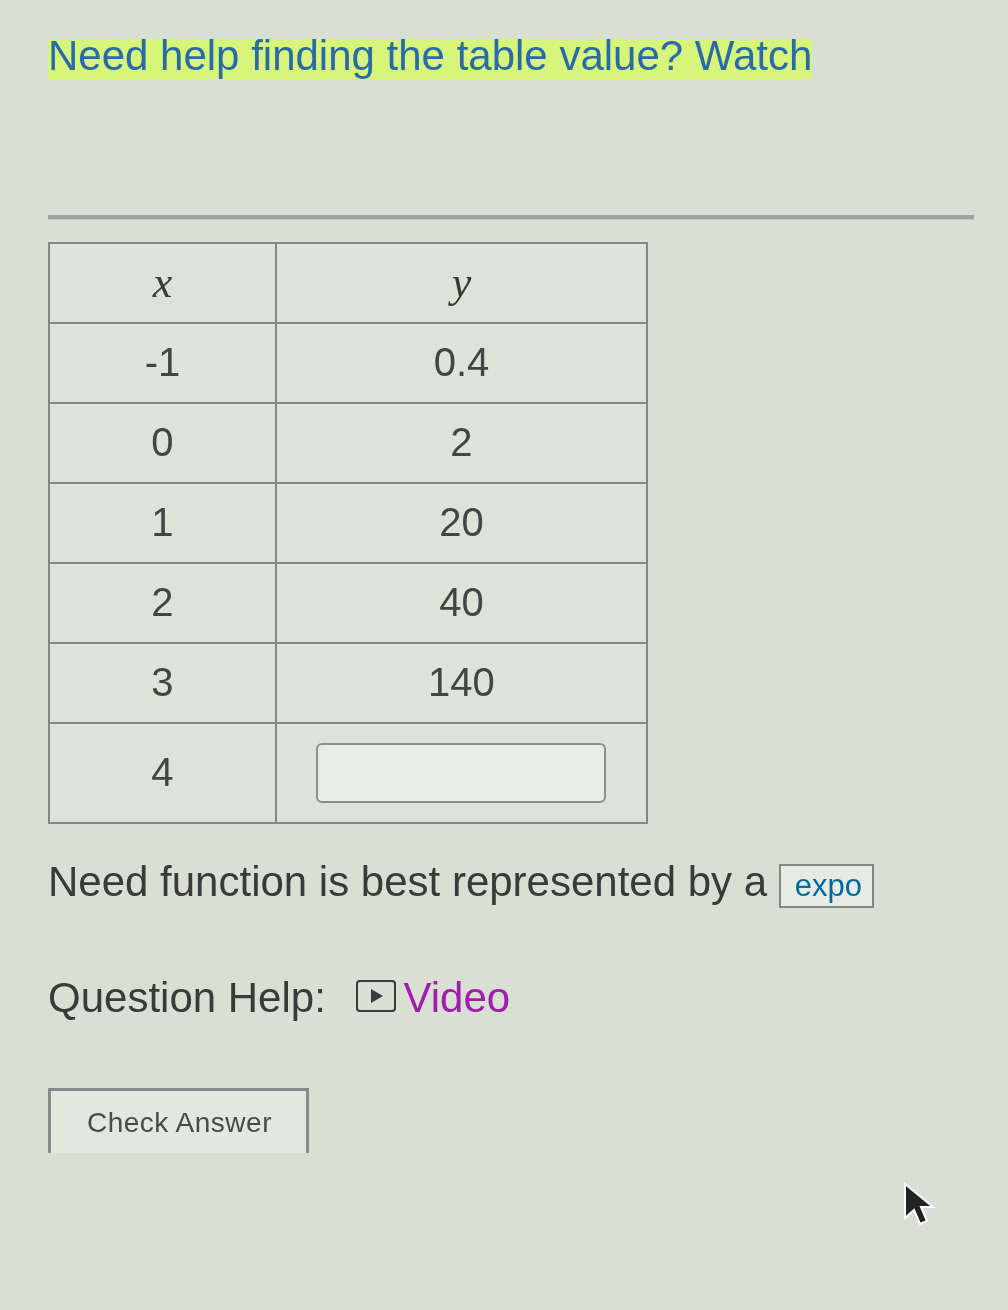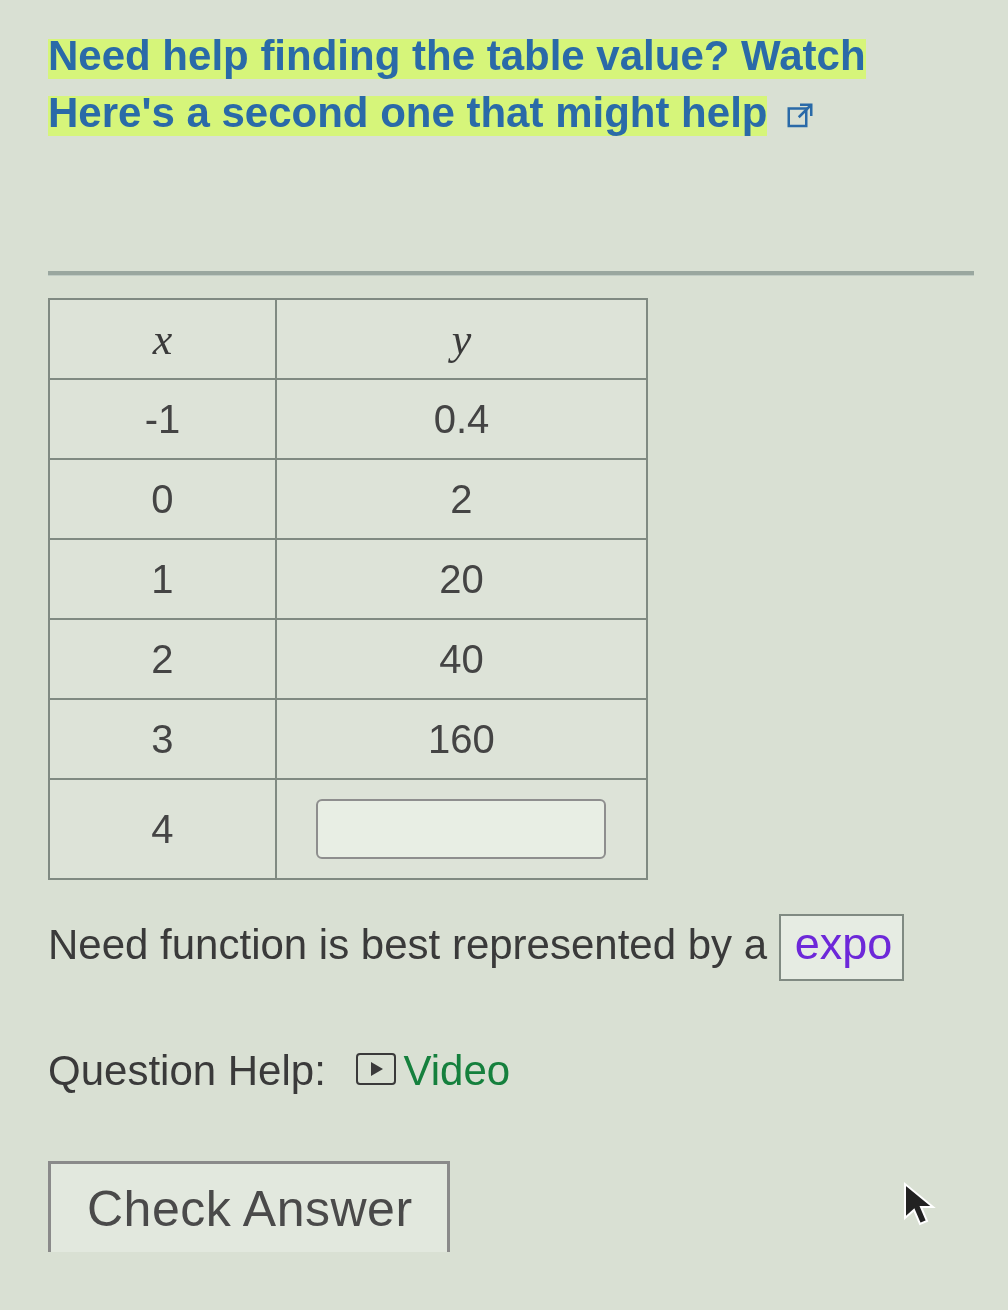--- a/index.html
+++ b/index.html
@@ -12,21 +12,21 @@
     overflow:hidden;
   }
   .page{
     padding:28px 34px 0 48px;
     box-sizing:border-box;
   }
   .link-line{
     font-size:42px;
     line-height:1.35;
     color:#2a6aa8;
-    font-weight:700;
+    font-weight:400;
   }
   .link-line .hl{
     background:linear-gradient(to top,#d6f57a 85%,transparent 85%);
   }
   .ext-icon{
     display:inline-block;
     vertical-align:middle;
     margin-left:6px;
   }
   .ext-icon svg{display:block}
@@ -72,72 +72,62 @@
   .stmt{
     font-size:42px;
     color:#3a3a3a;
     margin-top:34px;
     white-space:nowrap;
   }
   .sel-box{
     display:inline-block;
     border:2px solid #808a82;
     background:#e6ece3;
-    padding:2px 10px 9px 14px;
-    font-size:45px;
-    color:#6d28d9;
+    padding:2px 10px 2px 14px;
+    font-size:31px;
+    color:#0369a1;
     vertical-align:baseline;
   }
   .qh-line{
     margin-top:66px;
     font-size:42px;
     color:#3a3a3a;
   }
   .qh-link{
-    color:#15803d;
+    color:#a21caf;
   }
   .video-glyph{
     display:inline-block;
     vertical-align:middle;
     margin:0 8px 6px 18px;
   }
   .btn-check{
     display:inline-block;
     margin-top:60px;
     border:3px solid #8a8a8a;
     border-bottom:none;
     padding:16px 34px 14px 36px;
-    font-size:50px;
+    font-size:28px;
     color:#4a4a4a;
     background:#e2e8de;
     letter-spacing:0.5px;
   }
   .cursor{
     position:absolute;
     left:900px;
     top:1180px;
   }
 </style>
 </head>
 <body>
 
 <div class="page">
 
   <div class="link-line">
     <span class="hl"><span>Need help finding the table value?  </span><span>Watch</span></span>
-  </div>
-  <div class="link-line">
-    <span class="hl">Here's a second one that might help</span>
-    <span class="ext-icon">
-      <svg width="30" height="30" viewBox="0 0 24 24">
-          <rect x="3" y="6" width="14" height="14" fill="none" stroke="#2a6aa8" stroke-width="2"></rect>
-          <path d="M12 3 H21 V12" fill="none" stroke="#2a6aa8" stroke-width="2"></path>
-          <path d="M21 3 L11 13" stroke="#2a6aa8" stroke-width="2"></path>
-        </svg>
-    </span>
   </div>
 
   <hr class="top">
 
   <table class="tbl">
     <tbody>
         <tr>
       <th class="col-x">x</th>
       <th class="col-y">y</th>
     </tr>
@@ -152,21 +142,21 @@
     <tr>
       <td>1</td>
       <td>20</td>
     </tr>
     <tr>
       <td>2</td>
       <td>40</td>
     </tr>
     <tr>
       <td>3</td>
-      <td>160</td>
+      <td>140</td>
     </tr>
     <tr>
       <td>4</td>
       <td style="height:96px">
         <input class="ans-input" value="" style="">
       </td>
     </tr>
   </tbody>
     </table>
 

